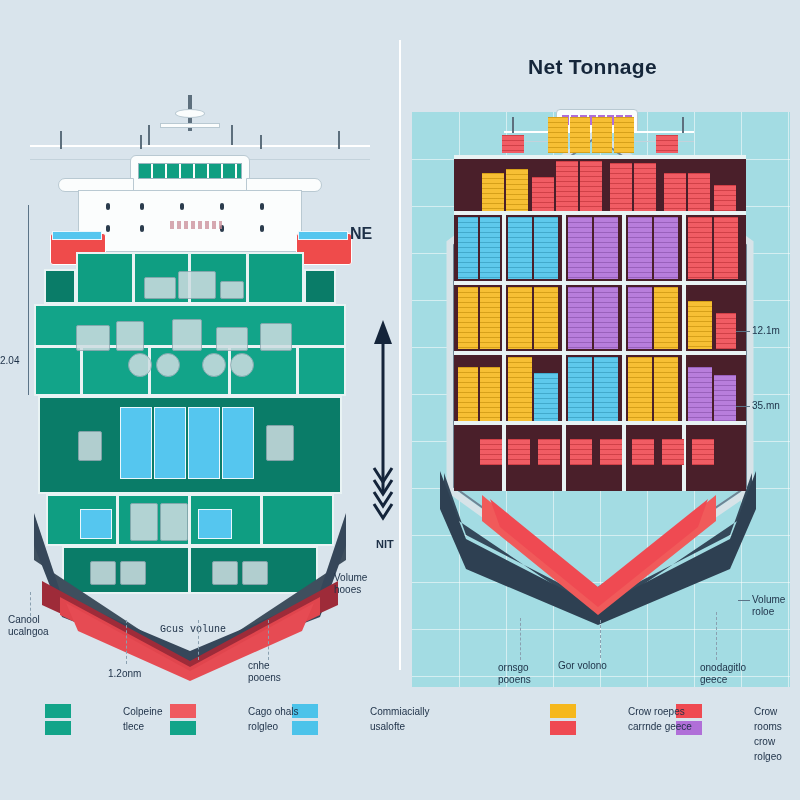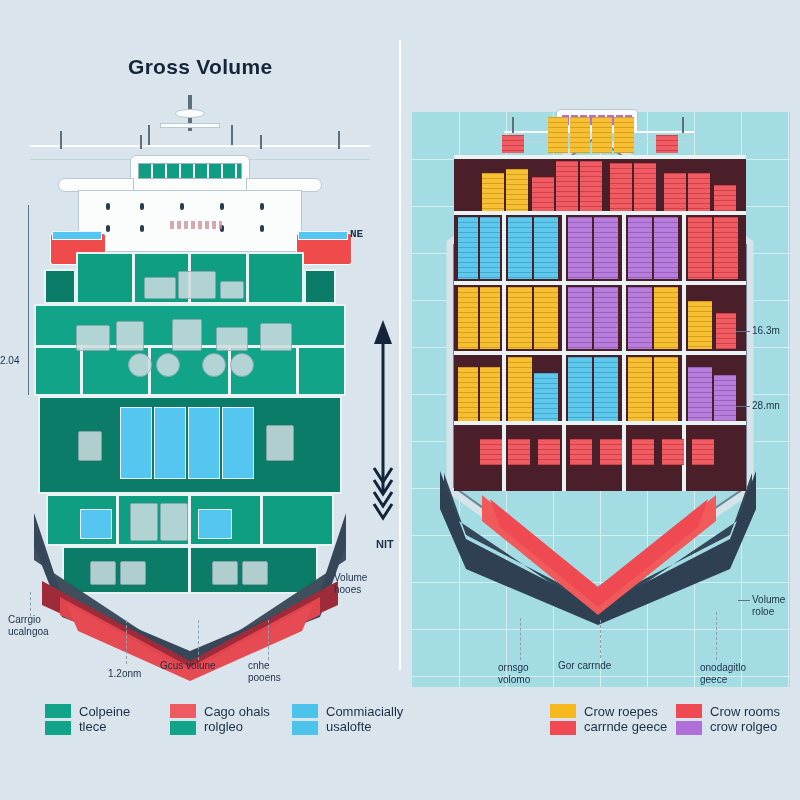--- a/index.html
+++ b/index.html
@@ -77,21 +77,21 @@
   #arrow-wrap{position:absolute;left:371px;top:318px;width:24px;height:220px;}
   #arrow-wrap svg{display:block;}
 
   
   #legend{
     position:absolute;left:0;right:0;top:698px;height:70px;
   }
   .leg{position:absolute;display:flex;align-items:flex-start;}
   .leg .sw{width:26px;margin-right:8px;flex:0 0 auto;}
   .leg .sw i{display:block;height:14px;margin-bottom:3px;}
-  .leg .tx{font-size:13px;color:#1d3047;line-height:15px;white-space:pre-line;}
+  .leg .tx{font-size:10px;color:#1d3047;line-height:15px;white-space:pre-line;margin-left:44px;}
 </style>
 </head>
 <body>
 
 <div id="root">
 
   <div class="panel" id="panel-left"></div>
   <div class="panel" id="panel-right"></div>
   <div id="right-grid">
       <div class="gl" style="left: 47px; top: 0px; width: 1px; height: 100%;"></div>
@@ -110,21 +110,21 @@
       <div class="gl" style="top: 282px; left: 0px; height: 1px; width: 100%;"></div>
       <div class="gl" style="top: 329px; left: 0px; height: 1px; width: 100%;"></div>
       <div class="gl" style="top: 376px; left: 0px; height: 1px; width: 100%;"></div>
       <div class="gl" style="top: 423px; left: 0px; height: 1px; width: 100%;"></div>
       <div class="gl" style="top: 470px; left: 0px; height: 1px; width: 100%;"></div>
       <div class="gl" style="top: 517px; left: 0px; height: 1px; width: 100%;"></div>
       <div class="gl" style="top: 564px; left: 0px; height: 1px; width: 100%;"></div>
     </div>
   <div id="divider"></div>
 
-  <div class="title" id="title-left">Gross Volume</div>
+  <div class="title" id="title-right">Net Tonnage</div>
 
   <div class="ship" id="ship-left" style="left:20px;top:95px;width:360px;height:560px;">
 
     <div class="mast" style="left:168px;top:0px;width:4px;height:36px;"></div>
     <div class="white-block" style="left:155px;top:14px;width:30px;height:9px;border-radius:50%;"></div>
     <div class="white-block" style="left:140px;top:28px;width:60px;height:5px;"></div>
     <div class="mast" style="left:128px;top:30px;width:2px;height:22px;"></div>
     <div class="mast" style="left:211px;top:30px;width:2px;height:22px;"></div>
 
     <div class="rail" style="left:10px;top:50px;width:340px;height:12px;"></div>
@@ -218,28 +218,28 @@
 
       <path d="M22,96 L170,176 L318,96 L318,120 L170,188 L22,120 Z" fill="#9e2b39"></path>
 
       <path d="M40,112 L170,182 L300,112 L300,130 L170,192 L40,130 Z" fill="#e0454d"></path>
       <path d="M46,118 L170,186 L294,118 L282,146 L170,196 L58,146 Z" fill="#e64b53"></path>
     </svg>
   </div>
 
   <div class="dim dimv" style="left:28px;top:205px;width:1px;height:190px;"></div>
   <div class="anno" style="left:0px;top:355px;">2.04</div>
-  <div class="anno b" style="left:350px;top:228px;font-size:11px;font-family:Liberation Mono, monospace;">NE</div>
+  <div class="anno b" style="left:350px;top:228px;font-size:16px;">NE</div>
   <div class="anno b" style="left:376px;top:538px;font-size:11px;">NIT</div>
   <div class="anno" style="left:334px;top:572px;">Volume
 hooes</div>
-  <div class="anno" style="left:8px;top:614px;">Carrgio
+  <div class="anno" style="left:8px;top:614px;">Canool
 ucalngoa</div>
   <div class="anno" style="left:108px;top:668px;">1.2onm</div>
-  <div class="anno" style="left:160px;top:660px;">Gcus volune</div>
+  <div class="anno" style="left:160px;top:624px;font-family:Liberation Mono, monospace;">Gcus volune</div>
   <div class="anno" style="left:248px;top:660px;">cnhe
 pooens</div>
   <div class="dash-v" style="left:30px;top:592px;height:24px;"></div>
   <div class="dash-v" style="left:126px;top:620px;height:44px;"></div>
   <div class="dash-v" style="left:198px;top:620px;height:40px;"></div>
   <div class="dash-v" style="left:268px;top:620px;height:40px;"></div>
 
   <div id="arrow-wrap">
     <svg width="24" height="220" viewBox="0 0 24 220">
       <line x1="12" y1="22" x2="12" y2="175" stroke="#14243a" stroke-width="3"></line>
@@ -339,29 +339,29 @@
 
     <svg width="360" height="190" style="position:absolute;left:0;top:370px;">
       <path d="M24,8 L24,46 L178,150 L332,46 L332,8 L310,70 L178,138 L46,70 Z" fill="#34485a"></path>
       <path d="M20,6 L46,74 L178,142 L310,74 L336,6 L336,44 L310,104 L178,160 L46,104 L20,44 Z" fill="#2e4052"></path>
       <path d="M62,30 L178,126 L296,30 L296,56 L178,150 L62,56 Z" fill="#f05a5a"></path>
       <path d="M70,34 L178,122 L288,34 L278,62 L178,142 L80,62 Z" fill="#ef4a52"></path>
     </svg>
   </div>
 
   <div class="dim dimh" style="left:736px;top:331px;width:14px;height:1px;"></div>
-  <div class="anno" style="left:752px;top:325px;">16.3m</div>
+  <div class="anno" style="left:752px;top:325px;">12.1m</div>
   <div class="dim dimh" style="left:736px;top:406px;width:14px;height:1px;"></div>
-  <div class="anno" style="left:752px;top:400px;">28.mn</div>
+  <div class="anno" style="left:752px;top:400px;">35.mn</div>
   <div class="dim dimh" style="left:738px;top:600px;width:12px;height:1px;"></div>
   <div class="anno" style="left:752px;top:594px;">Volume
 roloe</div>
   <div class="anno" style="left:498px;top:662px;">ornsgo
-volomo</div>
-  <div class="anno" style="left:558px;top:660px;">Gor carrnde</div>
+pooens</div>
+  <div class="anno" style="left:558px;top:660px;">Gor volono</div>
   <div class="anno" style="left:700px;top:662px;">onodagitlo
 geece</div>
   <div class="dash-v" style="left:520px;top:618px;height:42px;"></div>
   <div class="dash-v" style="left:600px;top:620px;height:38px;"></div>
   <div class="dash-v" style="left:716px;top:612px;height:48px;"></div>
 
   <div id="legend">
     <div class="leg" style="left:45px;top:6px;">
       <div class="sw">
         <i style="background:#12a489;"></i>

